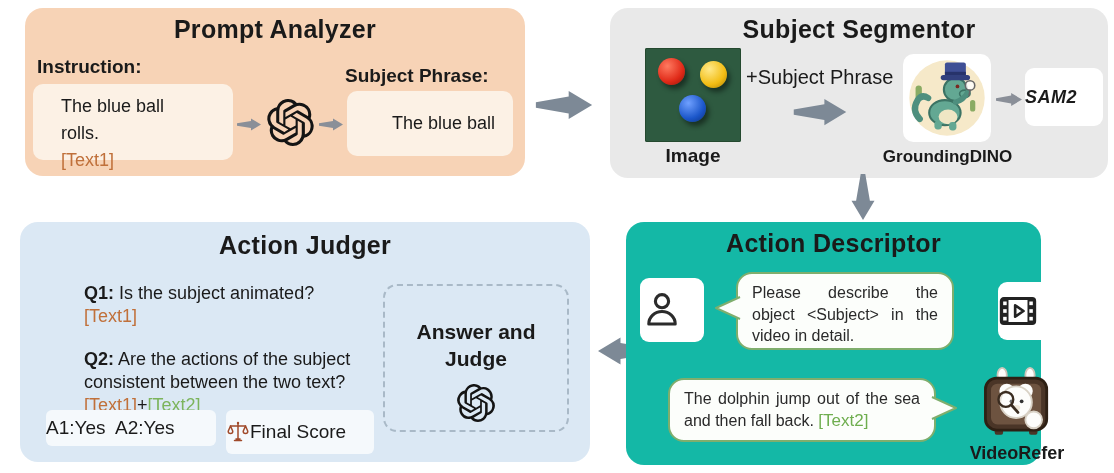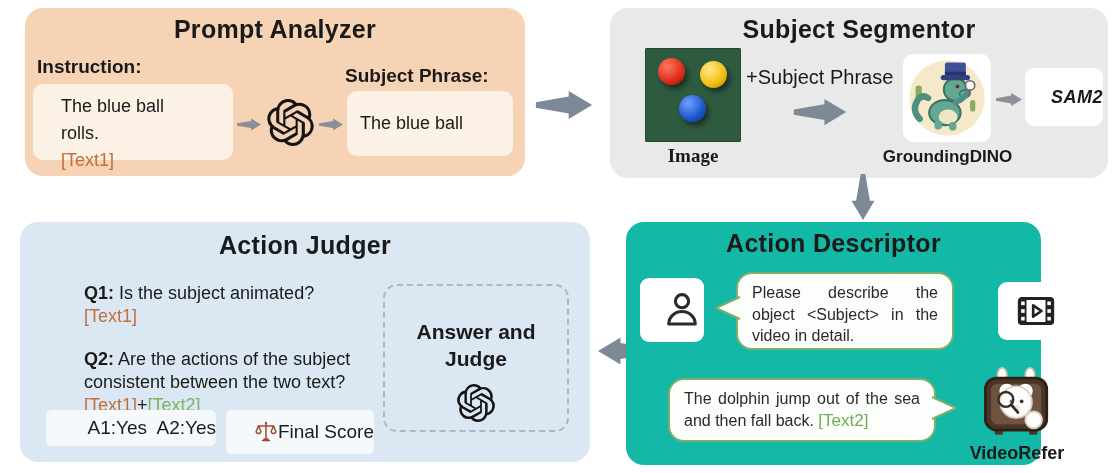--- a/index.html
+++ b/index.html
@@ -9,21 +9,21 @@
   .module{position:absolute;border-radius:18px;}
   .module-title{position:absolute;left:0;right:0;text-align:center;
     font-size:25px;font-weight:700;letter-spacing:.3px;}
   .lbl{font-weight:700;}
   .tag1{color:#c0703a;}
   .tag2{color:#7cb45c;}
   .tag2b{color:#6fae4f;}
   .cream{background:#fcf1e5;border-radius:10px;}
   .whitebox{background:#ffffff;border-radius:9px;}
   .softbox{background:#f5f9fc;border-radius:6px;}
-  .flexc{display:flex;align-items:center;justify-content:flex-end;}
+  .flexc{display:flex;align-items:center;justify-content:flex-start;}
   .bubble{position:absolute;background:#fcfefb;border:2px solid #7fae6d;border-radius:16px;
     font-size:16px;line-height:21.5px;color:#2a2a2a;text-align:justify;}
   .bubble svg.tail{position:absolute;}
   .qtext{font-size:18px;line-height:23px;}
   .ball{position:absolute;border-radius:50%;width:27px;height:27px;
     box-shadow:3px 4px 5px rgba(0,0,0,.45);}
 </style>
 </head>
 <body>
 
@@ -40,36 +40,36 @@
       <polygon points="0,13 35,7 35,1 60,16 35,31 35,25 0,19" fill="#8a8f98"></polygon>
       </svg>
     <svg class="a" style="left:242px;top:91px;" width="47" height="47" viewBox="0 0 24 24">
       <path fill="#141414" d="M22.2819 9.8211a5.9847 5.9847 0 0 0-.5157-4.9108 6.0462 6.0462 0 0 0-6.5098-2.9A6.0651 6.0651 0 0 0 4.9807 4.1818a5.9847 5.9847 0 0 0-3.9977 2.9 6.0462 6.0462 0 0 0 .7427 7.0966 5.98 5.98 0 0 0 .511 4.9107 6.051 6.051 0 0 0 6.5146 2.9001A5.9847 5.9847 0 0 0 13.2599 24a6.0557 6.0557 0 0 0 5.7718-4.2058 5.9894 5.9894 0 0 0 3.9977-2.9001 6.0557 6.0557 0 0 0-.7475-7.073zm-9.022 12.6081a4.4755 4.4755 0 0 1-2.8764-1.0408l.1419-.0804 4.7783-2.7582a.7948.7948 0 0 0 .3927-.6813v-6.7369l2.02 1.1686a.071.071 0 0 1 .038.052v5.5826a4.504 4.504 0 0 1-4.4945 4.4944zm-9.6607-4.1254a4.4708 4.4708 0 0 1-.5346-3.0137l.142.0852 4.783 2.7582a.7712.7712 0 0 0 .7806 0l5.8428-3.3685v2.3324a.0804.0804 0 0 1-.0332.0615L9.74 19.9502a4.4992 4.4992 0 0 1-6.1408-1.6464zM2.3408 7.8956a4.485 4.485 0 0 1 2.3655-1.9728V11.6a.7664.7664 0 0 0 .3879.6765l5.8144 3.3543-2.0201 1.1685a.0757.0757 0 0 1-.071 0l-4.8303-2.7865A4.504 4.504 0 0 1 2.3408 7.8956zm16.5963 3.8558L13.1038 8.364 15.1192 7.2a.0757.0757 0 0 1 .071 0l4.8303 2.7913a4.4944 4.4944 0 0 1-.6765 8.1042v-5.6772a.79.79 0 0 0-.407-.667zm2.0107-3.0231l-.142-.0852-4.7735-2.7818a.7759.7759 0 0 0-.7854 0L9.409 9.2297V6.8974a.0662.0662 0 0 1 .0284-.0615l4.8303-2.7866a4.4992 4.4992 0 0 1 6.6802 4.66zM8.3065 12.863l-2.02-1.1638a.0804.0804 0 0 1-.038-.0567V6.0742a4.4992 4.4992 0 0 1 7.3757-3.4537l-.142.0805L8.704 5.459a.7948.7948 0 0 0-.3927.6813zm1.0976-2.3654l2.602-1.4998 2.6069 1.4998v2.9994l-2.5974 1.4997-2.6067-1.4997z"></path>
       </svg>
     <svg class="a" style="left:294px;top:110px;" width="24" height="13" viewBox="0 0 60 32">
       <polygon points="0,13 35,7 35,1 60,16 35,31 35,25 0,19" fill="#8a8f98"></polygon>
       </svg>
     <div class="a lbl" style="left:320px;top:57px;font-size:19px;">Subject Phrase:</div>
     <div class="a cream" style="left:322px;top:83px;width:166px;height:65px;display:flex;align-items:center;padding-left:13px;box-sizing:border-box;">
-      <span style="font-size:18px;">The blue ball</span>
+      <span style="font-size:18px;margin-left:32px;">The blue ball</span>
     </div>
   </div>
 
   <svg class="a" style="left:535px;top:90px;" width="58" height="30" viewBox="0 0 60 32">
     <polygon points="0,13 35,7 35,1 60,16 35,31 35,25 0,19" fill="#7d8996"></polygon>
     </svg>
 
   <div class="module" style="left:610px;top:8px;width:498px;height:170px;background:#e9e9e9;">
     <div class="module-title" style="top:7px;">Subject Segmentor</div>
     <div class="a" style="left:35px;top:40px;width:96px;height:94px;background:#2e5a40;border-radius:2px;box-shadow:0 0 0 1px #24492f inset;">
       <div class="ball" style="left:13px;top:10px;background:radial-gradient(circle at 35% 30%,#ff7a60,#e02a18 60%,#8f1208);"></div>
       <div class="ball" style="left:55px;top:13px;background:radial-gradient(circle at 35% 30%,#ffe98a,#f2bd13 60%,#a87b06);"></div>
       <div class="ball" style="left:34px;top:47px;background:radial-gradient(circle at 35% 30%,#6fa0ff,#1b56c9 60%,#0c2f7d);"></div>
     </div>
-    <div class="a lbl" style="left:35px;top:137px;width:96px;text-align:center;font-size:19px;font-family:Liberation Serif, serif;">Image</div>
+    <div class="a lbl" style="left:35px;top:137px;width:96px;text-align:center;font-size:19px;">Image</div>
     <div class="a" style="left:136px;top:58px;font-size:20px;white-space:nowrap;">+Subject Phrase</div>
     <svg class="a" style="left:168px;top:90px;" width="84" height="28" viewBox="0 0 60 32">
       <polygon points="0,13 35,7 35,1 60,16 35,31 35,25 0,19" fill="#7d8996"></polygon>
       </svg>
     <svg class="a" style="left:293px;top:46px;" width="88" height="88" viewBox="0 0 84 84">
       <rect x="0" y="0" width="84" height="84" rx="10" fill="#ffffff"></rect>
       <circle cx="42" cy="42" r="36" fill="#f6e9c9"></circle>
       <rect x="12" y="30" width="6" height="14" rx="3" fill="#8aab63"></rect>
       <rect x="64" y="44" width="5" height="11" rx="2.5" fill="#8aab63"></rect>
       <path d="M16 62 Q8 54 14 44 Q18 38 24 42" fill="none" stroke="#4e8f7e" stroke-width="6" stroke-linecap="round"></path>

